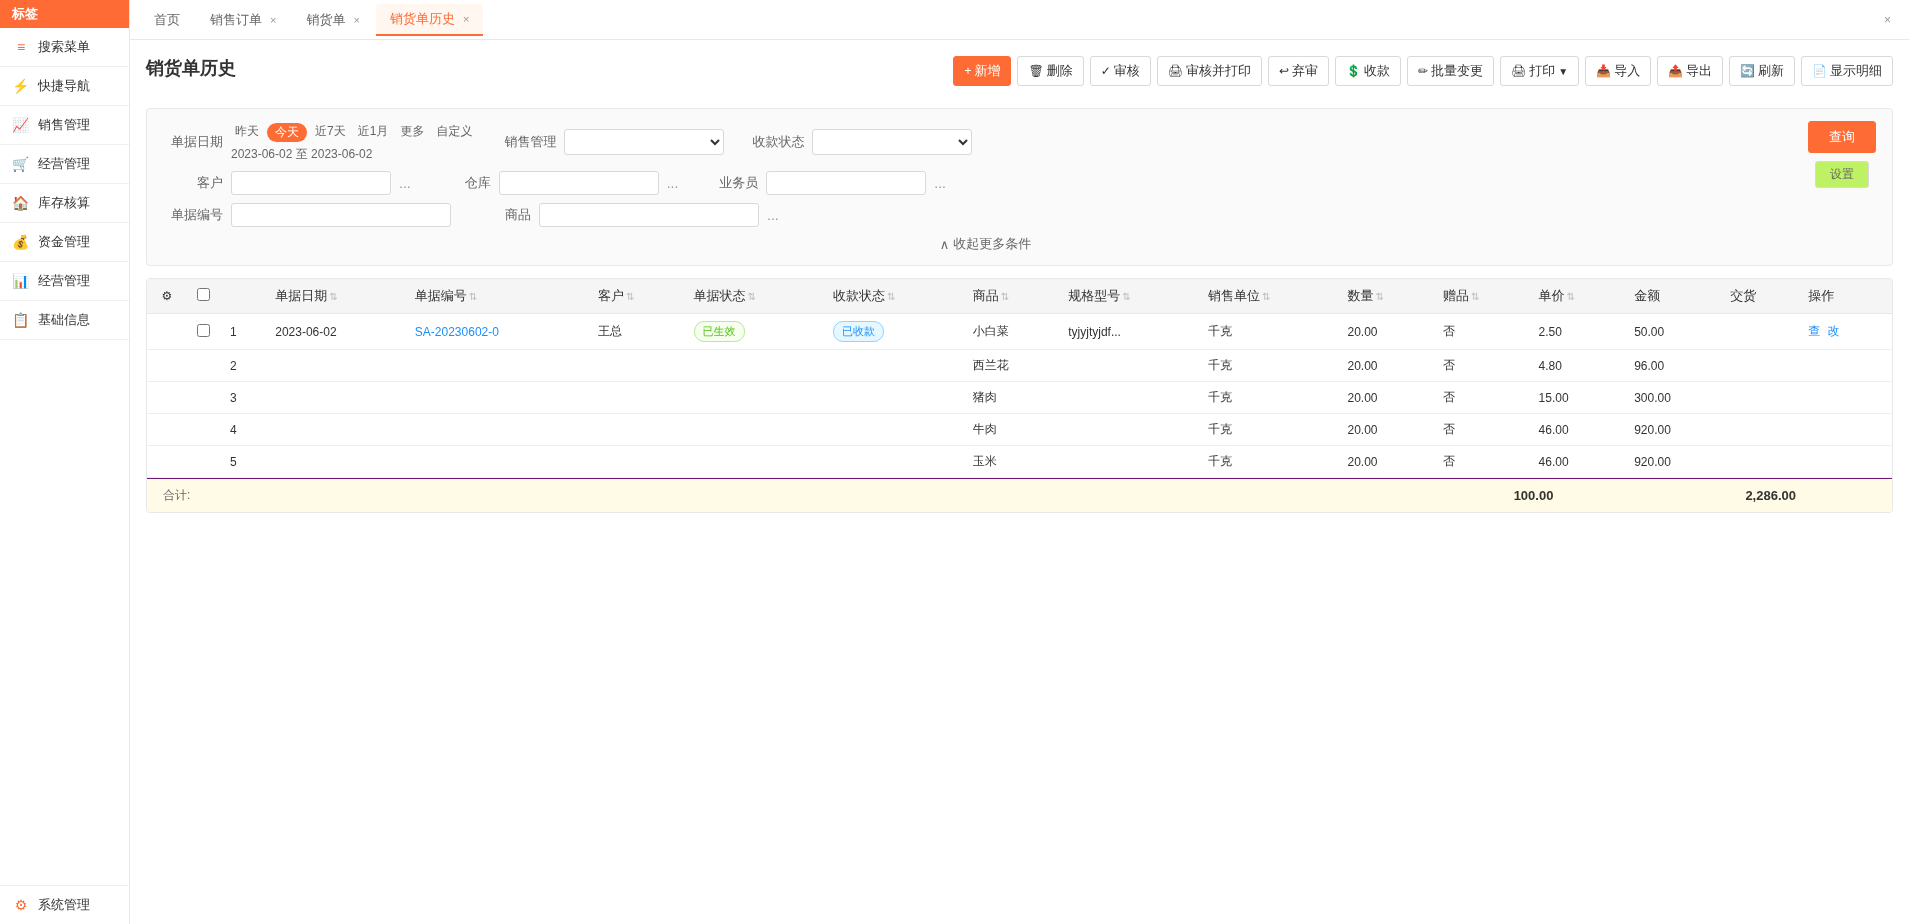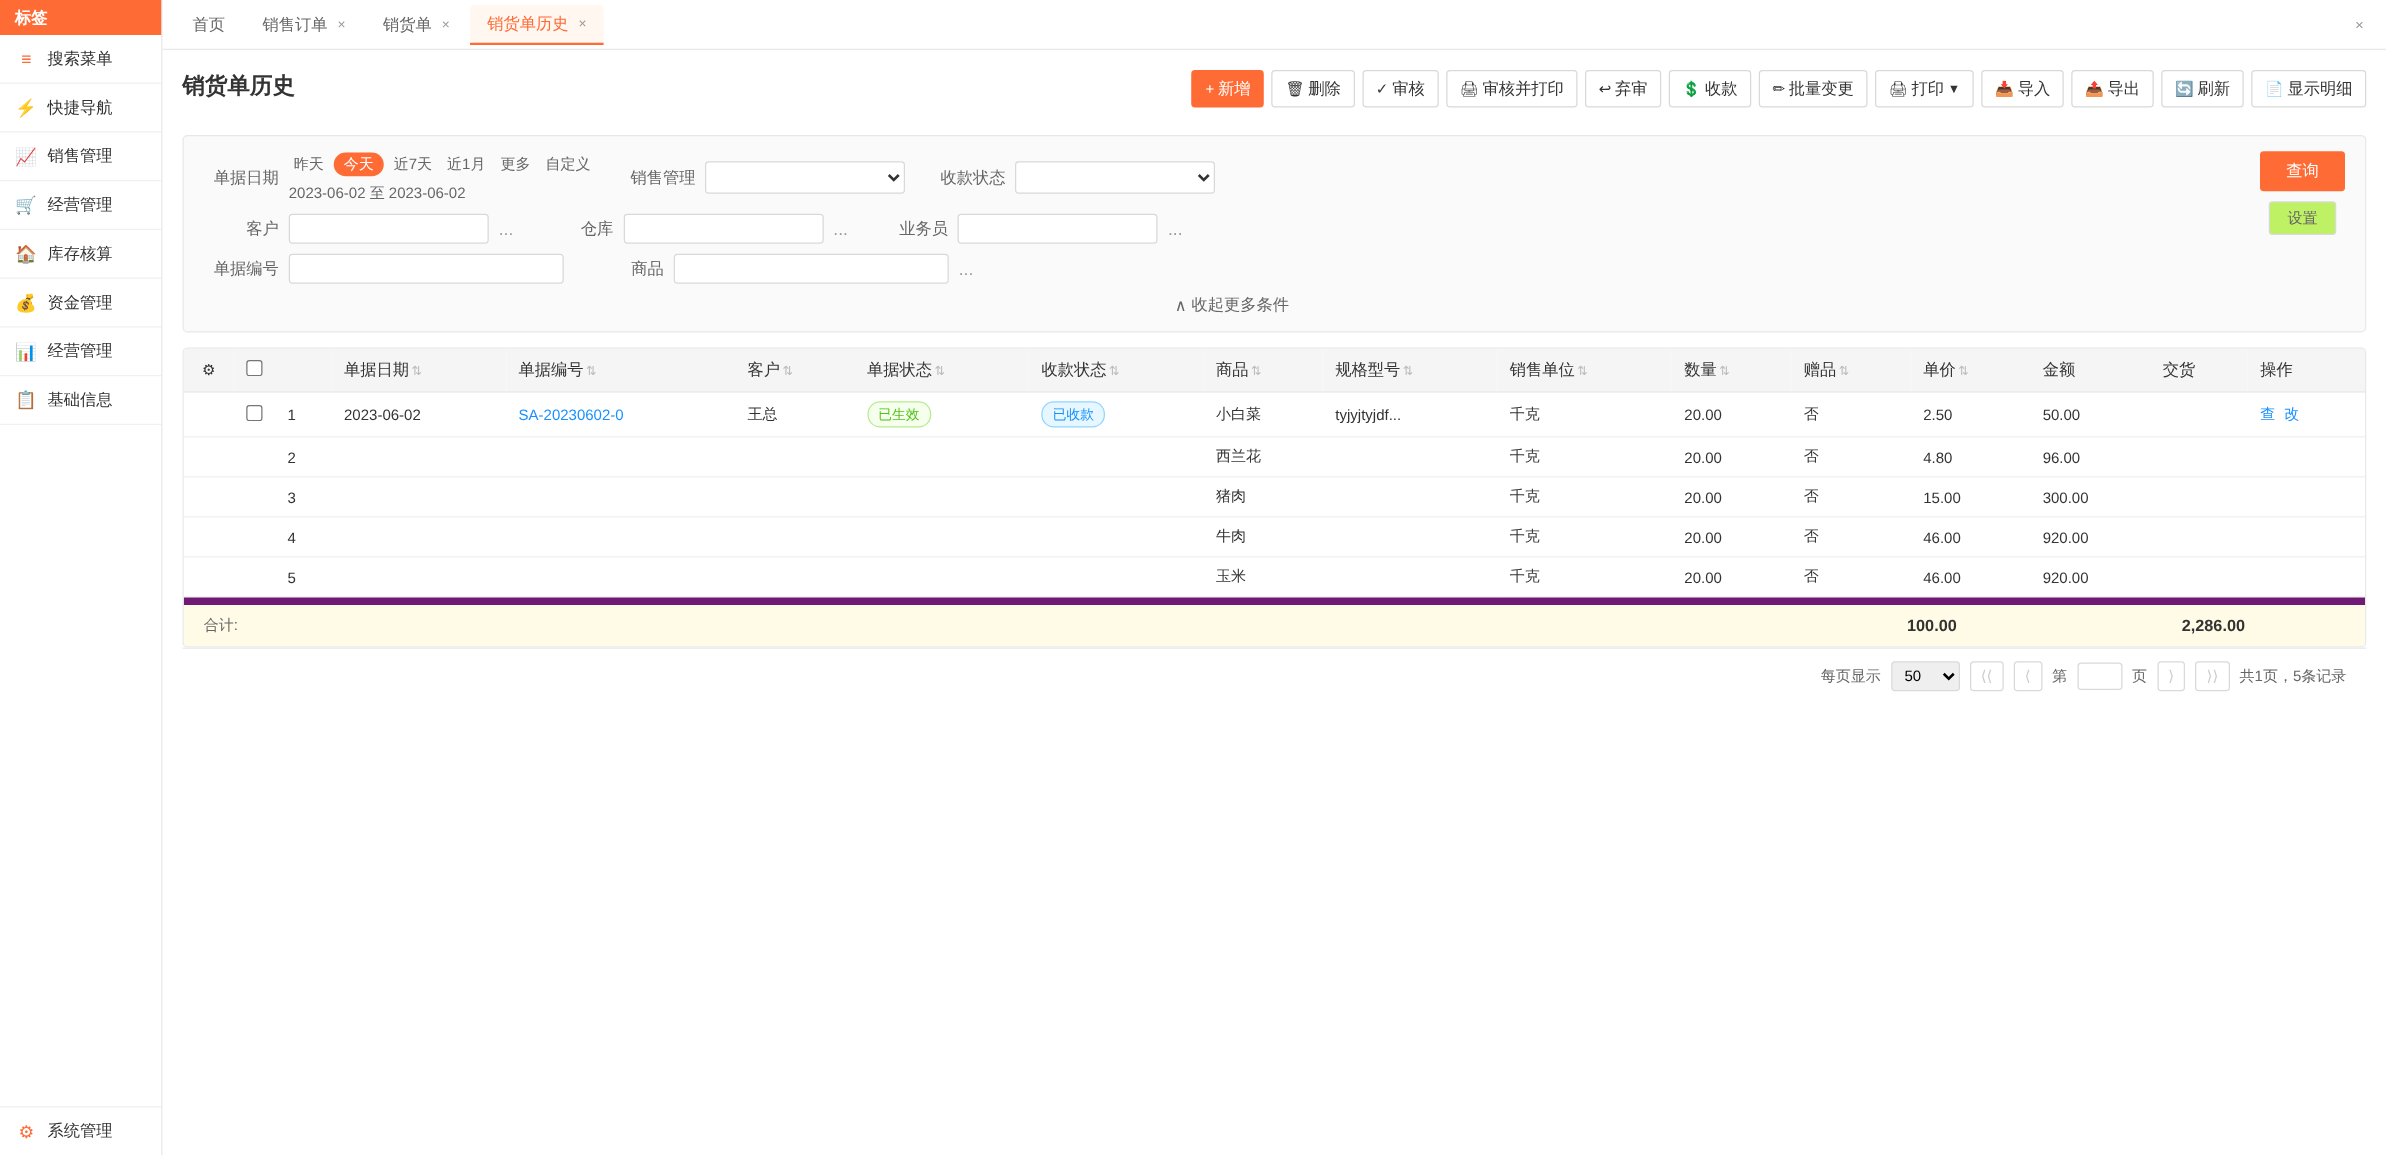--- a/index.html
+++ b/index.html
@@ -39,42 +39,42 @@
     .btn .btn-icon { font-size: 12px; }
 
     
     .filter-area { background: #fafafa; border: 1px solid #e8e8e8; border-radius: 4px; padding: 12px 16px; margin-bottom: 12px; }
     .filter-row { display: flex; align-items: center; gap: 20px; margin-bottom: 8px; flex-wrap: wrap; }
     .filter-row:last-child { margin-bottom: 0; }
     .filter-item { display: flex; align-items: center; gap: 8px; }
     .filter-label { color: #666; white-space: nowrap; min-width: 60px; text-align: right; }
     .filter-input { border: 1px solid #d9d9d9; border-radius: 3px; padding: 4px 8px; width: 160px; color: #333; font-size: 12px; outline: none; }
     .filter-select { border: 1px solid #d9d9d9; border-radius: 3px; padding: 4px 8px; width: 160px; color: #333; font-size: 12px; background: #fff; }
-    .date-shortcuts { display: flex; gap: 4px; align-items: center; }
+    .date-shortcuts { display: flex; gap: 4px; align-items: flex-end; }
     .date-shortcut { color: #666; cursor: pointer; font-size: 12px; padding: 2px 4px; }
     .date-shortcut.active { background: #ff6b35; color: #fff; border-radius: 10px; padding: 1px 8px; }
     .date-range { color: #666; font-size: 12px; margin-top: 2px; }
     .filter-dots { color: #999; cursor: pointer; font-size: 14px; }
     .collapse-btn { display: flex; align-items: center; justify-content: center; gap: 4px; color: #666; cursor: pointer; font-size: 12px; margin-top: 6px; }
 
     
     .table-wrap { border: 1px solid #e8e8e8; border-radius: 4px; overflow: auto; }
     table { width: 100%; border-collapse: collapse; }
     thead th { background: #f5f5f5; border-bottom: 1px solid #e8e8e8; padding: 8px 10px; text-align: left; color: #333; font-weight: normal; white-space: nowrap; font-size: 12px; }
     thead th .sort-icon { color: #bbb; font-size: 10px; margin-left: 2px; }
     tbody td { border-bottom: 1px solid #f0f0f0; padding: 7px 10px; color: #333; font-size: 12px; white-space: nowrap; }
     .badge { display: inline-block; padding: 2px 8px; border-radius: 10px; font-size: 11px; }
     .badge-green { background: #f6ffed; border: 1px solid #b7eb8f; color: #52c41a; }
     .badge-blue { background: #e6f7ff; border: 1px solid #91d5ff; color: #1890ff; }
     .action-link { color: #1890ff; cursor: pointer; font-size: 12px; margin-right: 4px; }
     .col-gear { width: 40px; text-align: center; }
     .col-check { width: 30px; text-align: center; }
 
     
-    .table-footer { display: flex; align-items: center; background: #fffbe6; border-top: 6px solid #701a75; padding: 8px 16px; gap: 20px; }
+    .table-footer { display: flex; align-items: center; background: #fffbe6; border-top: 1px solid #701a75; padding: 8px 16px; gap: 32px; }
     .total-label { color: #666; font-size: 12px; }
     .total-value { color: #333; font-weight: bold; font-size: 13px; }
 
     
     .pagination { display: flex; align-items: center; justify-content: flex-end; padding: 10px 16px; gap: 8px; background: #fff; border-top: 1px solid #e8e8e8; }
     .pagination-label { color: #666; font-size: 12px; }
     .pagination-select { border: 1px solid #d9d9d9; border-radius: 3px; padding: 3px 6px; font-size: 12px; }
     .pagination-btn { border: 1px solid #d9d9d9; background: #fff; padding: 4px 8px; cursor: pointer; border-radius: 3px; color: #666; font-size: 12px; }
     .pagination-btn.disabled { color: #ccc; cursor: not-allowed; }
     .page-input { border: 1px solid #d9d9d9; border-radius: 3px; width: 36px; padding: 3px 6px; font-size: 12px; text-align: center; }
@@ -420,30 +420,14 @@
       </table>
 
       <div class="table-footer">
         <span class="total-label">合计:</span>
         <span style="flex:1;"></span>
         <span class="total-value" style="margin-right:160px;">100.00</span>
         <span class="total-value" style="margin-right:80px;">2,286.00</span>
       </div>
     </div>
 
-    <div class="pagination">
-      <span class="pagination-label">每页显示</span>
-      <select class="pagination-select">
-        <option>50</option>
-        <option>20</option>
-        <option>100</option>
-      </select>
-      <button class="pagination-btn disabled">⟨⟨</button>
-      <button class="pagination-btn disabled">⟨</button>
-      <span class="pagination-label">第</span>
-      <input class="page-input" type="text" style="">
-      <span class="pagination-label">页</span>
-      <button class="pagination-btn disabled">⟩</button>
-      <button class="pagination-btn disabled">⟩⟩</button>
-      <span class="pagination-info">共1页，5条记录</span>
-    </div>
   </div>
 </div>
 
 </body></html>

